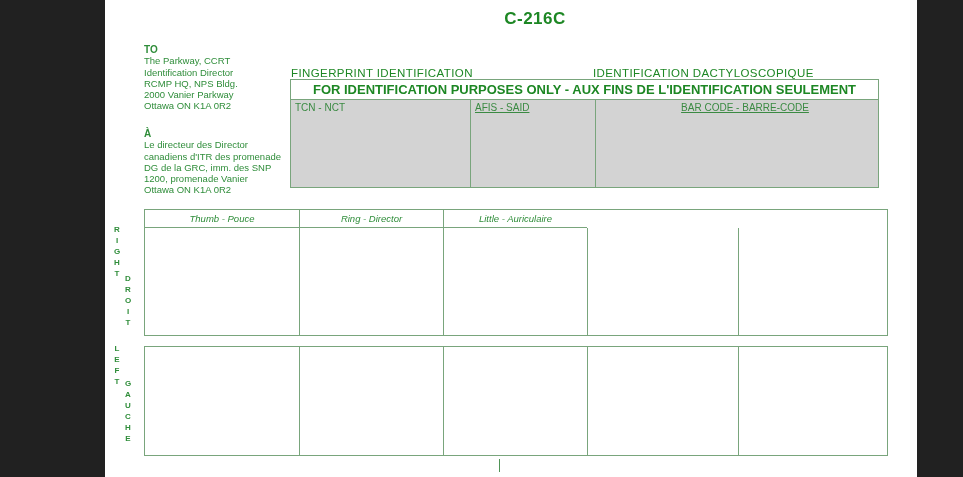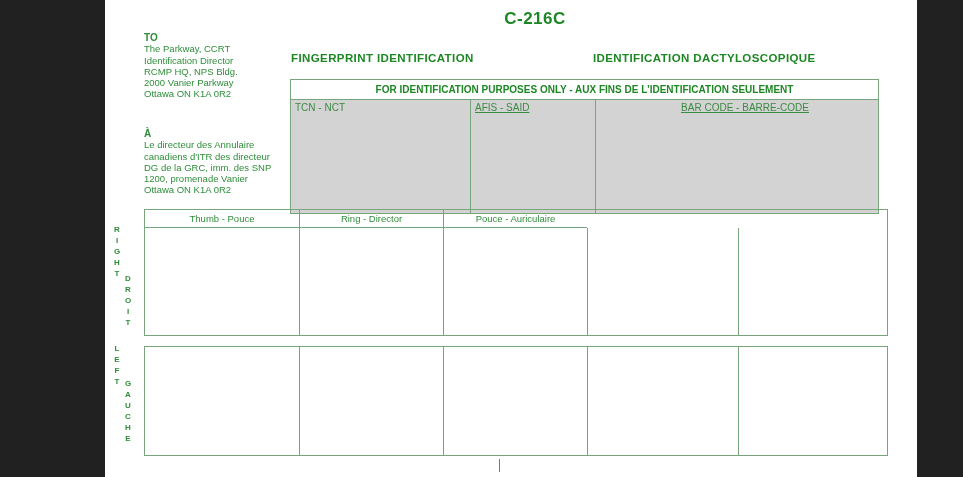--- a/index.html
+++ b/index.html
@@ -40,75 +40,76 @@
     color: #1d8724;
   }
 
   .addr {
     left: 39px;
     font-size: 9.5px;
     line-height: 11.3px;
     color: #2f8d3a;
     white-space: nowrap;
   }
-  .addr-to { top: 32px; }
+  .addr-to { top: 44px; }
   .addr-fr { top: 128px; }
   .addr .addr-label { font-weight: bold; font-size: 10px; }
 
   .heading {
-    top: 52px;
+    top: 67px;
     font-size: 11.5px;
-    font-weight: bold;
+    font-weight: normal;
     letter-spacing: 0.4px;
     color: #1d8724;
     white-space: nowrap;
   }
   .heading-en { left: 186px; }
   .heading-fr { left: 488px; }
 
   
   .id-table {
     left: 185px;
     top: 79px;
     width: 589px;
     border: 1px solid #79a57c;
     box-sizing: border-box;
   }
   .id-header {
     height: 19px;
     line-height: 19px;
     text-align: center;
-    font-size: 10px;
+    font-size: 13px;
     font-weight: bold;
     color: #1d8724;
     background: #ffffff;
     border-bottom: 1px solid #79a57c;
     white-space: nowrap;
   }
   .id-cells {
     display: grid;
     grid-template-columns: 179px 125px 283px;
-    height: 113px;
+    height: 87px;
   }
   .id-cell {
     background: #d3d3d3;
     font-size: 10px;
     color: #3a8a42;
     padding: 2px 0 0 4px;
     box-sizing: border-box;
   }
   .id-cell + .id-cell { border-left: 1px solid #79a57c; text-decoration: underline; }
   .id-cell.centered { text-align: center; padding-left: 16px; }
 
   
   .fp-table {
     left: 39px;
     width: 744px;
     border: 1px solid #79a57c;
     box-sizing: border-box;
+    font-style: italic;
   }
   .fp-right { top: 209px; }
   .fp-left  { top: 346px; }
   .fp-row {
     display: grid;
     grid-template-columns: 154px 144px 144px 151px 147px;
   }
   .fp-head-cell {
     height: 17px;
     line-height: 17px;
@@ -160,22 +161,22 @@
       <div class="addr-label">TO</div>
       <div>The Parkway, CCRT</div>
       <div>Identification Director</div>
       <div>RCMP HQ, NPS Bldg.</div>
       <div>2000 Vanier Parkway</div>
       <div>Ottawa ON  K1A 0R2</div>
     </div>
 
     <div class="abs addr addr-fr">
       <div class="addr-label">À</div>
-      <div>Le directeur des Annulaire</div>
-      <div>canadiens d'ITR des directeur</div>
+      <div>Le directeur des Director</div>
+      <div>canadiens d'ITR des promenade</div>
       <div>DG de la GRC, imm. des SNP</div>
       <div>1200, promenade Vanier</div>
       <div>Ottawa ON  K1A 0R2</div>
     </div>
 
     <div class="abs heading heading-en">FINGERPRINT IDENTIFICATION</div>
     <div class="abs heading heading-fr">IDENTIFICATION DACTYLOSCOPIQUE</div>
 
     <div class="abs id-table">
       <div class="id-header">FOR IDENTIFICATION PURPOSES ONLY - AUX FINS DE L'IDENTIFICATION SEULEMENT</div>
@@ -194,21 +195,21 @@
     <div class="abs vword v-droit">D
 R
 O
 I
 T</div>
 
     <div class="abs fp-table fp-right">
       <div class="fp-row">
         <div class="fp-head-cell">Thumb - Pouce</div>
         <div class="fp-head-cell">Ring - Director</div>
-        <div class="fp-head-cell">Pouce - Auriculaire</div>
+        <div class="fp-head-cell">Little - Auriculaire</div>
       </div>
       <div class="fp-row">
         <div class="fp-cell"></div>
         <div class="fp-cell"></div>
         <div class="fp-cell"></div>
         <div class="fp-cell"></div>
         <div class="fp-cell"></div>
       </div>
     </div>
 

